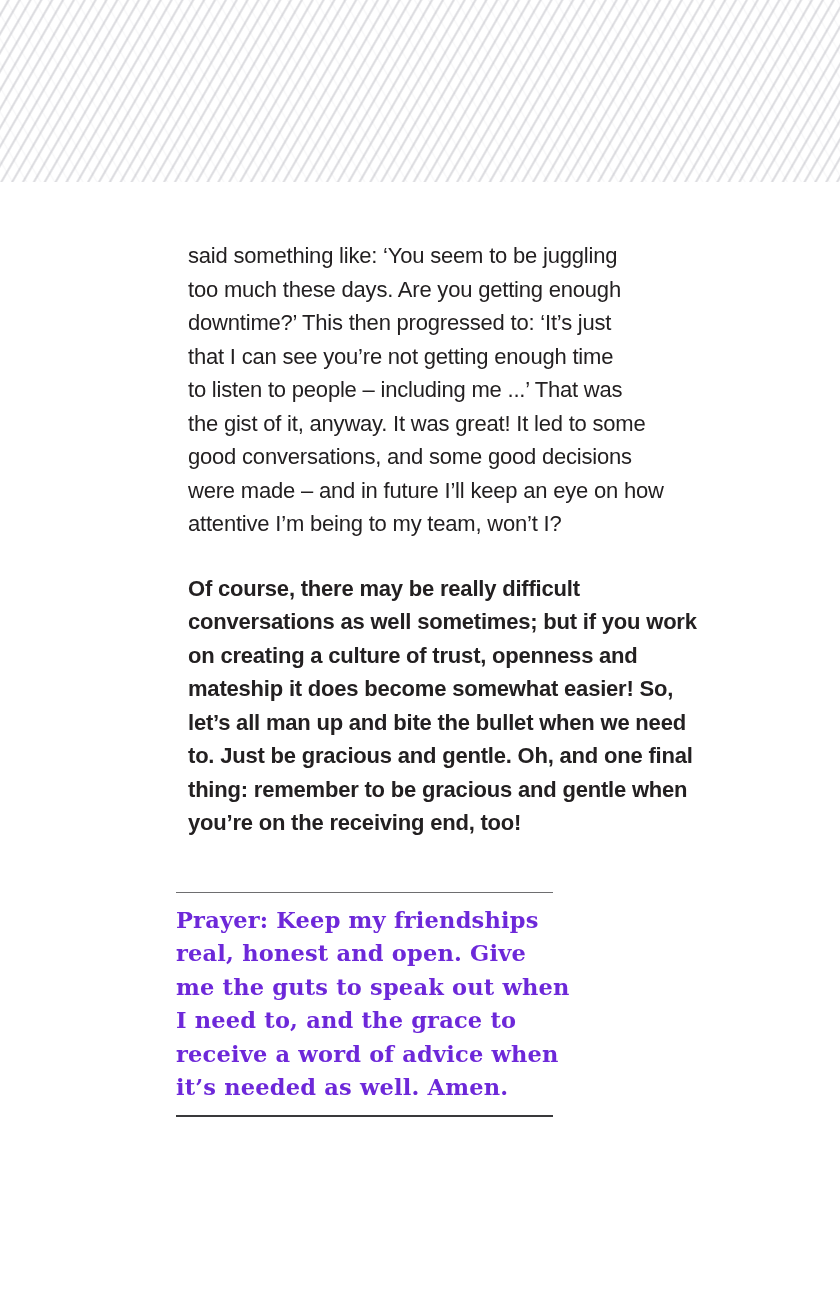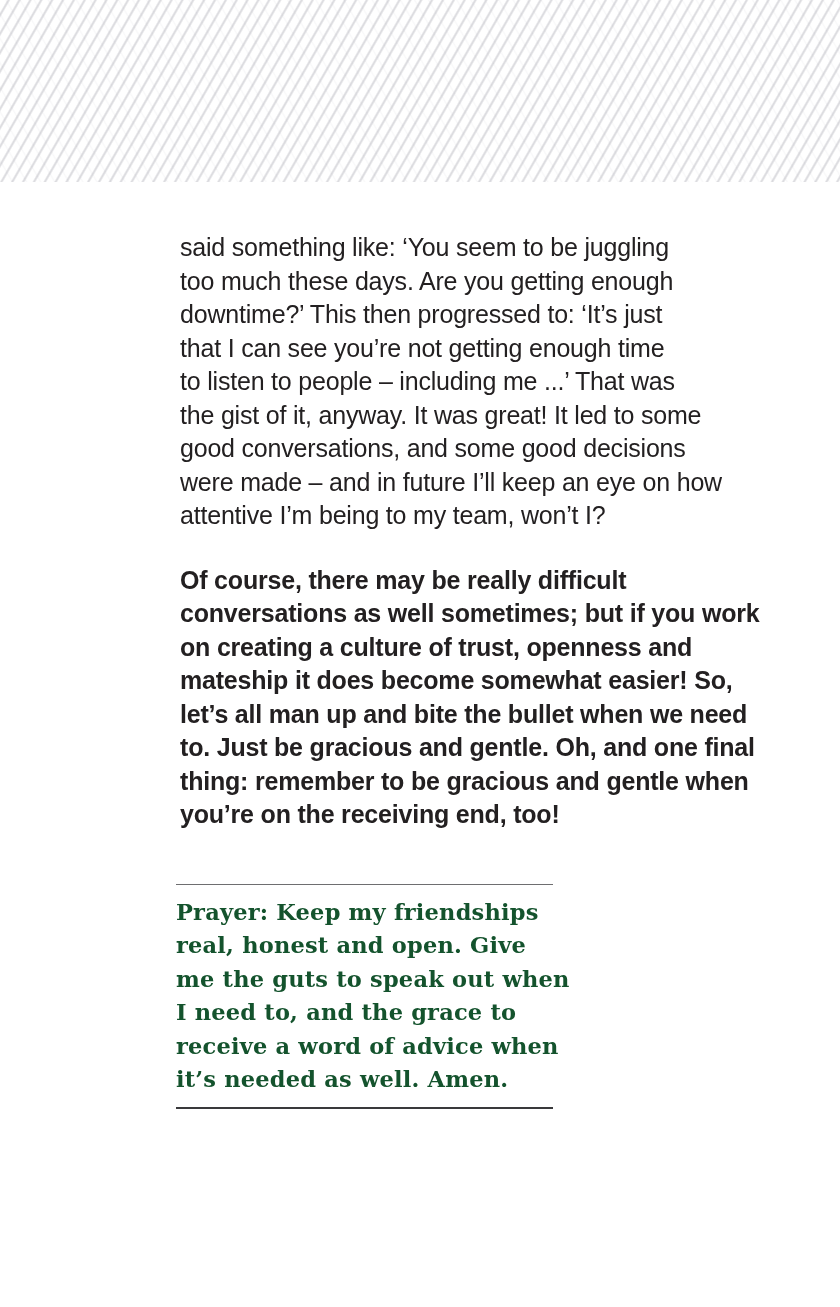--- a/index.html
+++ b/index.html
@@ -38,24 +38,24 @@
   }
   .content {
     position: absolute;
     left: 176px;
     top: 0;
     width: 604px;
     padding-top: 227px;
     box-sizing: content-box;
   }
   .body-copy {
-    margin: 4px;
+    margin: 12px;
     width: 604px;
     font-family: "Liberation Sans", sans-serif;
-    font-size: 25px;
+    font-size: 22px;
     line-height: 33.5px;
     letter-spacing: -0.2px;
     color: #232021;
     white-space: pre-line;
   }
   .body-copy + .body-copy {
     margin-top: 31px;
     font-weight: bold;
   }
   .prayer-block {
@@ -76,21 +76,21 @@
     margin-top: 10px;
   }
   .prayer {
     margin: 11px 0 0 0;
     width: 430px;
     font-family: "DejaVu Serif", serif;
     font-weight: 700;
     font-size: 22.5px;
     line-height: 33.5px;
     letter-spacing: 0.2px;
-    color: #14532d;
+    color: #6d28d9;
     white-space: pre-line;
   }
 </style>
 </head>
 <body>
 
 <div class="page">
   <div class="hatch"></div>
   <main class="content">
     <p class="body-copy">said something like: ‘You seem to be juggling

